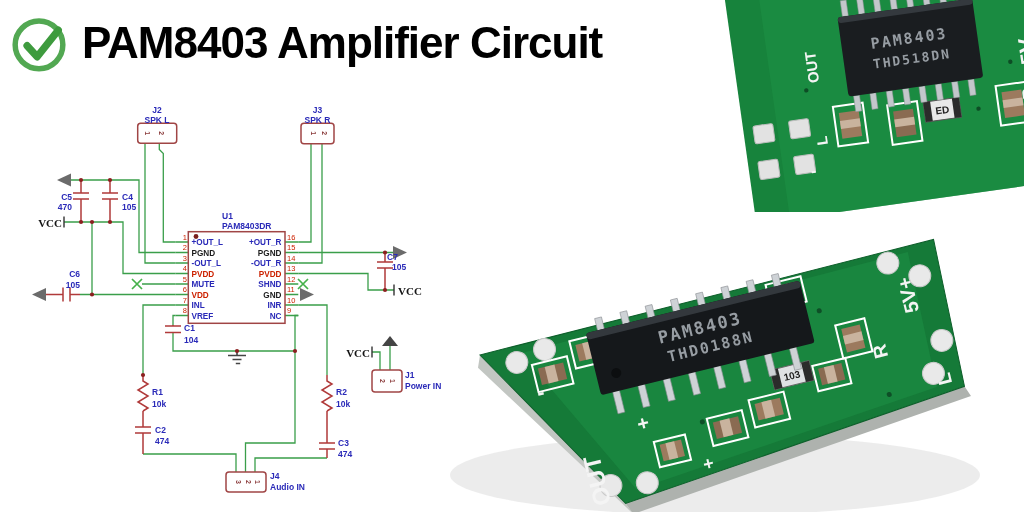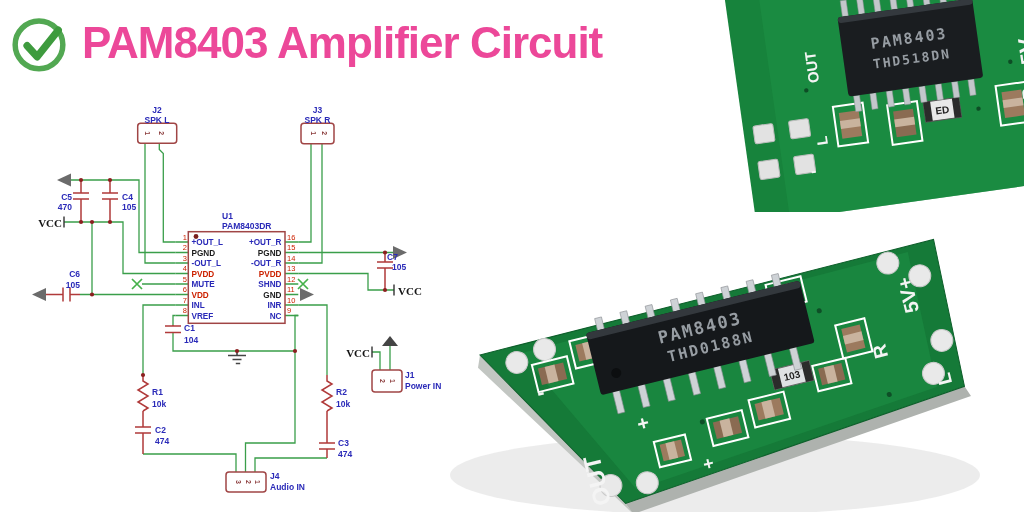--- a/index.html
+++ b/index.html
@@ -1,19 +1,19 @@
 <!DOCTYPE html>
 <html><head>
 <meta charset="utf-8">
 <style>
   html,body{margin:0;padding:0;background:#fff;}
   #page{position:relative;width:1024px;height:512px;background:#fff;overflow:hidden;
         font-family:"Liberation Sans",sans-serif;}
   #titlebar{position:absolute;left:6px;top:10px;display:flex;align-items:center;gap:10px;z-index:5;}
-  #titlebar .ttl{font-size:44px;font-weight:800;color:#ec4899;letter-spacing:-1px;white-space:nowrap;}
+  #titlebar .ttl{font-size:44px;font-weight:800;color:#000000;letter-spacing:-1px;white-space:nowrap;}
   svg{position:absolute;left:0;top:0;}
   
   .pnb{fill:#2a2ab8;font:700 8.2px "Liberation Sans",sans-serif;}
   .pnk{fill:#1c1c1c;font:700 8.2px "Liberation Sans",sans-serif;}
   .pnr{fill:#cc2200;font:700 8.2px "Liberation Sans",sans-serif;}
   .num{fill:#cc2200;font:400 7.5px "Liberation Sans",sans-serif;}
   .ref{fill:#2a2ab8;font:700 8.5px "Liberation Sans",sans-serif;}
   .vcc{fill:#151515;font:700 11px "Liberation Serif",serif;}
   .cnum{fill:#8a3a3a;font:700 7px "Liberation Sans",sans-serif;}
   .wire{stroke:#3a9e4a;stroke-width:1.3;fill:none;}

